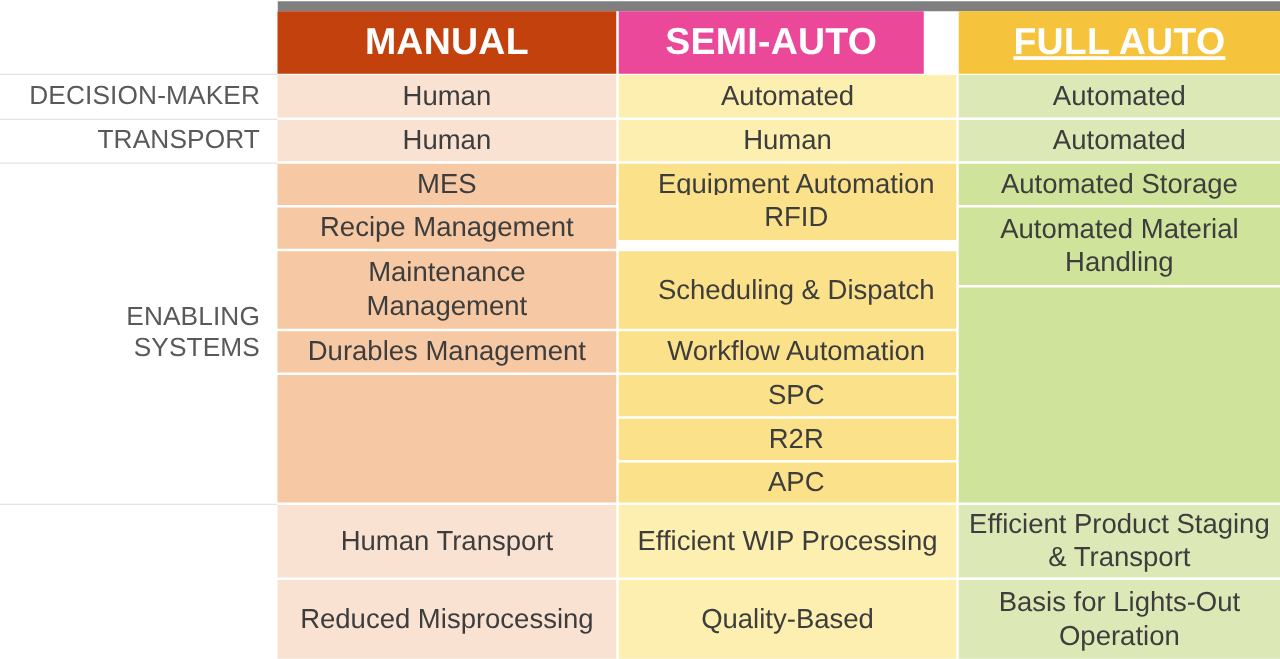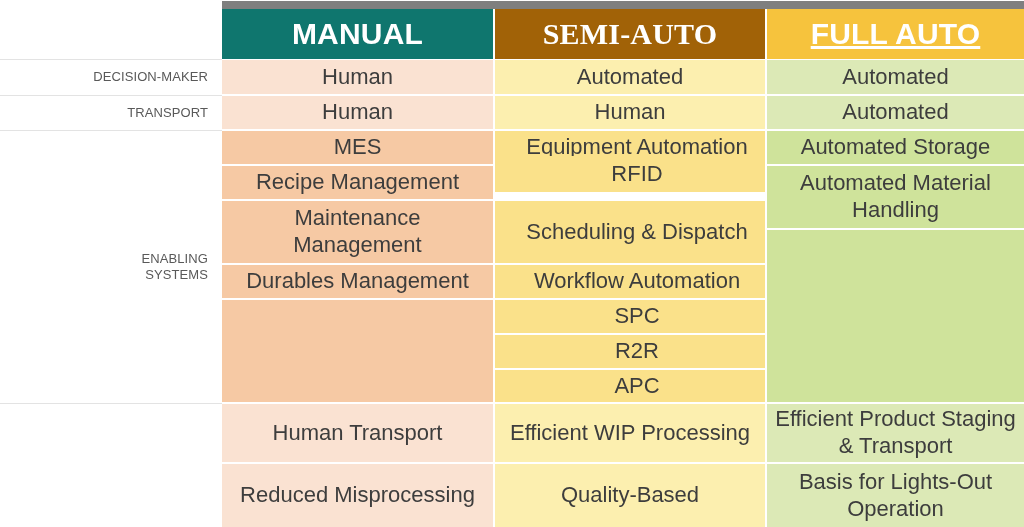--- a/index.html
+++ b/index.html
@@ -11,33 +11,33 @@
   #sheet{position:relative;width:1024px;height:527px;background:#fff;}
 
   
   .topbar{position:absolute;left:222px;top:1px;width:802px;height:8px;background:#7F7F7F;}
 
   
   .labelcol{position:absolute;left:0;top:0;width:222px;height:527px;background:#fff;}
   .rowlabel{
     position:absolute;left:0;width:208px;
     display:flex;align-items:center;justify-content:flex-end;
-    text-align:right;color:#595959;font-size:13px;letter-spacing:.1px;
+    text-align:right;color:#595959;font-size:21px;letter-spacing:.1px;
     line-height:1.18;white-space:pre-line;
   }
   .hrule{position:absolute;left:0;width:222px;height:1px;background:#E3E3E3;}
 
   
   .colhead{
     position:absolute;top:9px;height:50px;
     display:flex;align-items:center;justify-content:center;
     color:#ffffff;font-size:30px;font-weight:700;letter-spacing:.2px;
   }
-  .colhead.manual{left:222px;width:271px;background:#0f766e;}
-  .colhead.semi  {left:495px;width:270px;background:#a16207;font-family:Liberation Serif, serif;}
+  .colhead.manual{left:222px;width:271px;background:#c2410c;}
+  .colhead.semi  {left:495px;width:244px;background:#ec4899;}
   .colhead.full  {left:767px;width:257px;background:#F6C33D;text-decoration:underline;}
 
   
   .cell{
     position:absolute;
     display:flex;align-items:center;justify-content:center;
     text-align:center;color:#3D3D3D;font-size:22px;line-height:1.22;
     padding:0 6px;box-sizing:border-box;
   }
   .cell.empty{justify-content:center;}

